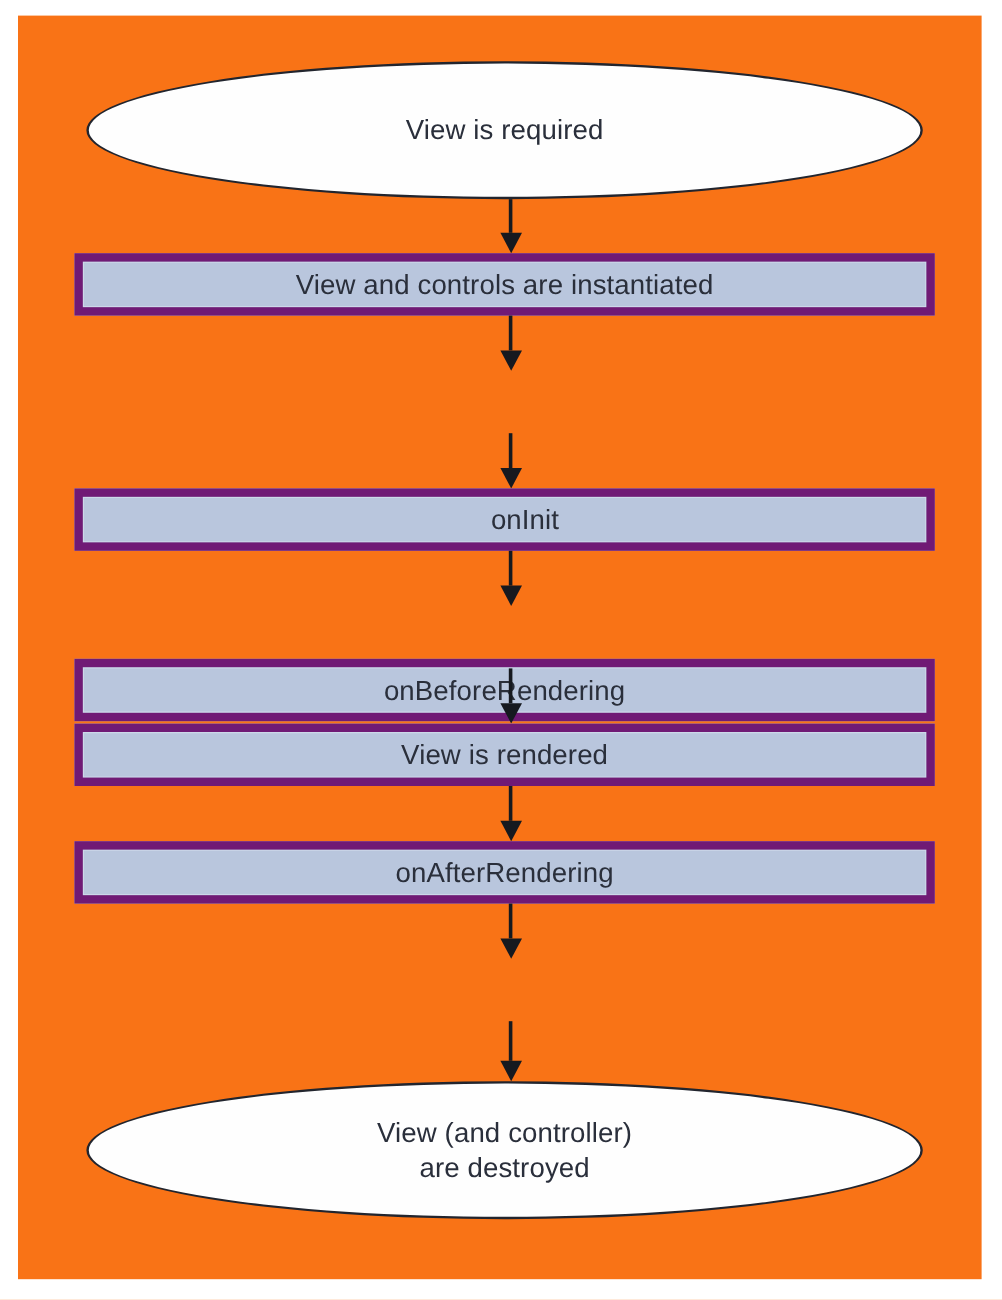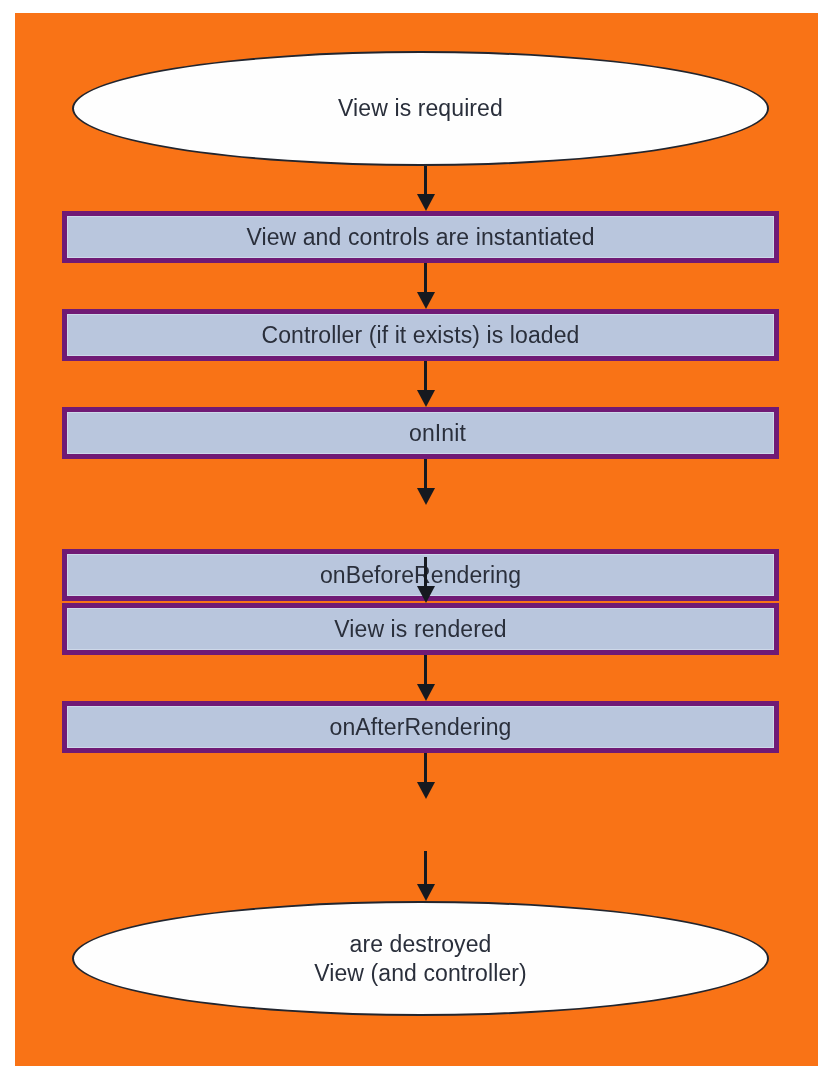--- a/index.html
+++ b/index.html
@@ -47,21 +47,21 @@
     color: #2a2f3b;
     letter-spacing: .1px;
   }
 
   
   .process {
     left: 47px;
     width: 717px;
     height: 52px;
     background: #b9c6dd;
-    border: 5px solid #701a75;
+    border: 7px solid #701a75;
     box-shadow: inset 0 0 0 1px #cdd8e9;
   }
   .process .node-label {
     font-size: 23px;
     line-height: 1;
     color: #2a2f3b;
     letter-spacing: .1px;
   }
 
   
@@ -106,23 +106,20 @@
 
   <div class="node process" style="top:198px;">
     <div class="node-label">View and controls are instantiated</div>
   </div>
 
   <div class="connector" style="top:250px; height:46px;">
     <div class="shaft" style="height:29px;"></div>
     <div class="head"></div>
   </div>
 
-  <div class="node process" style="top:296px;">
-    <div class="node-label">Controller (if it exists) is loaded</div>
-  </div>
 
   <div class="connector" style="top:348px; height:46px;">
     <div class="shaft" style="height:29px;"></div>
     <div class="head"></div>
   </div>
 
   <div class="node process" style="top:394px;padding-left:34px;">
     <div class="node-label">onInit</div>
   </div>
 
@@ -159,18 +156,18 @@
   </div>
 
 
   <div class="connector" style="top:838px; height:50px;">
     <div class="shaft" style="height:33px;"></div>
     <div class="head"></div>
   </div>
 
   <div class="node terminator" style="top:888px;">
     <div class="node-label">
+      <div>View (and controller)</div>
       <div>are destroyed</div>
-      <div>View (and controller)</div>
     </div>
   </div>
 
 </div>
 
 </body></html>

